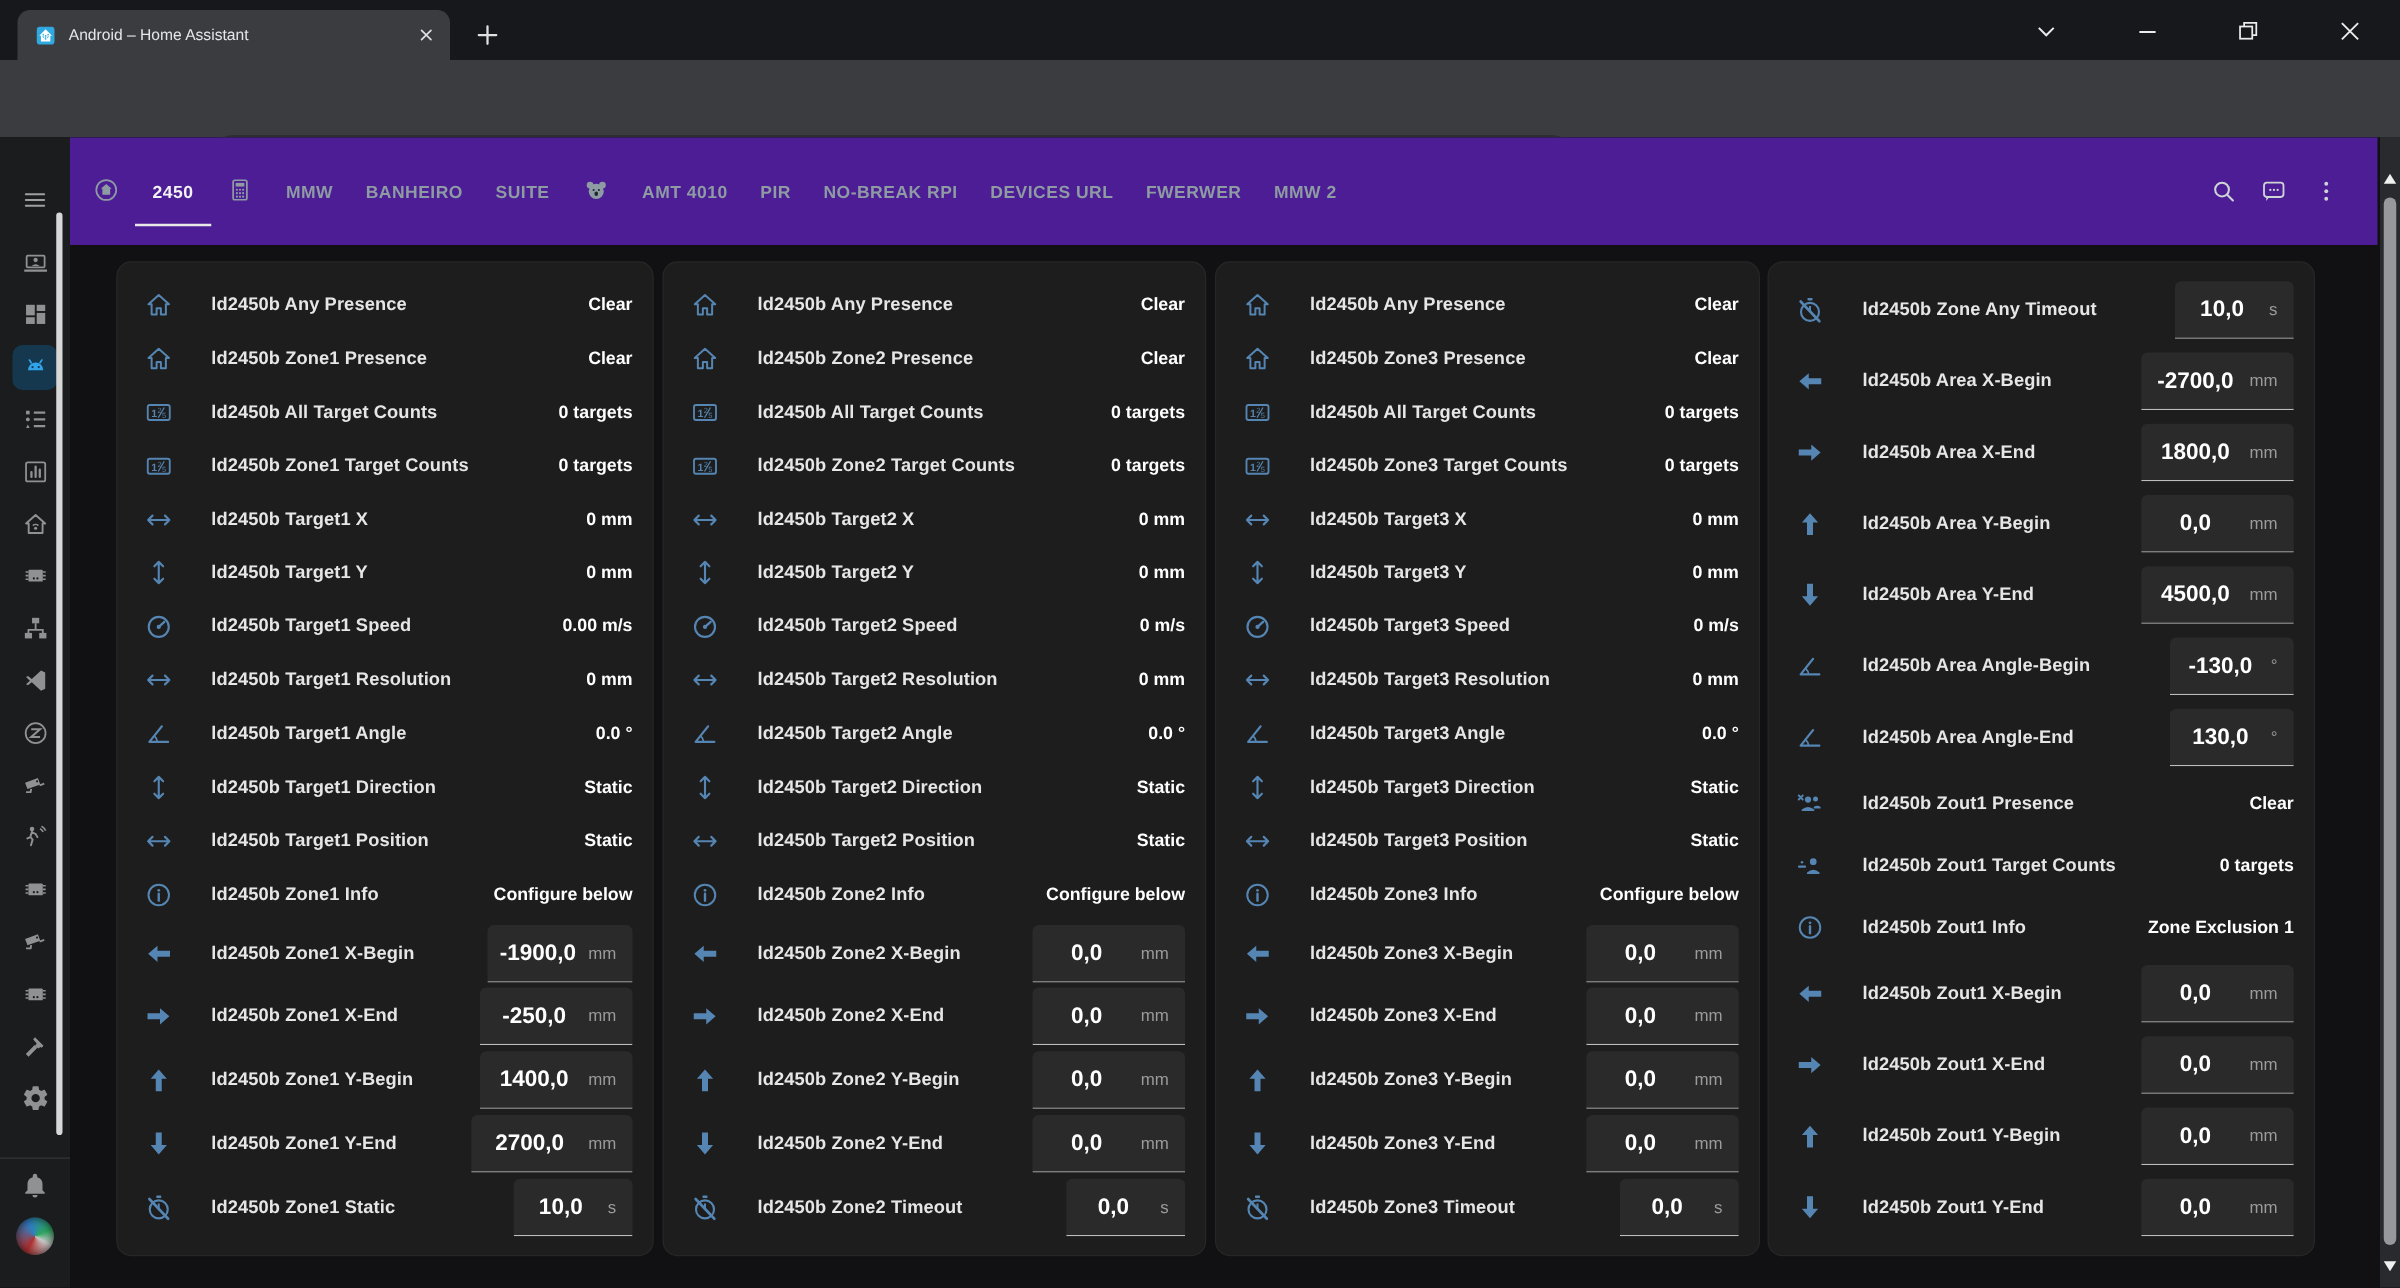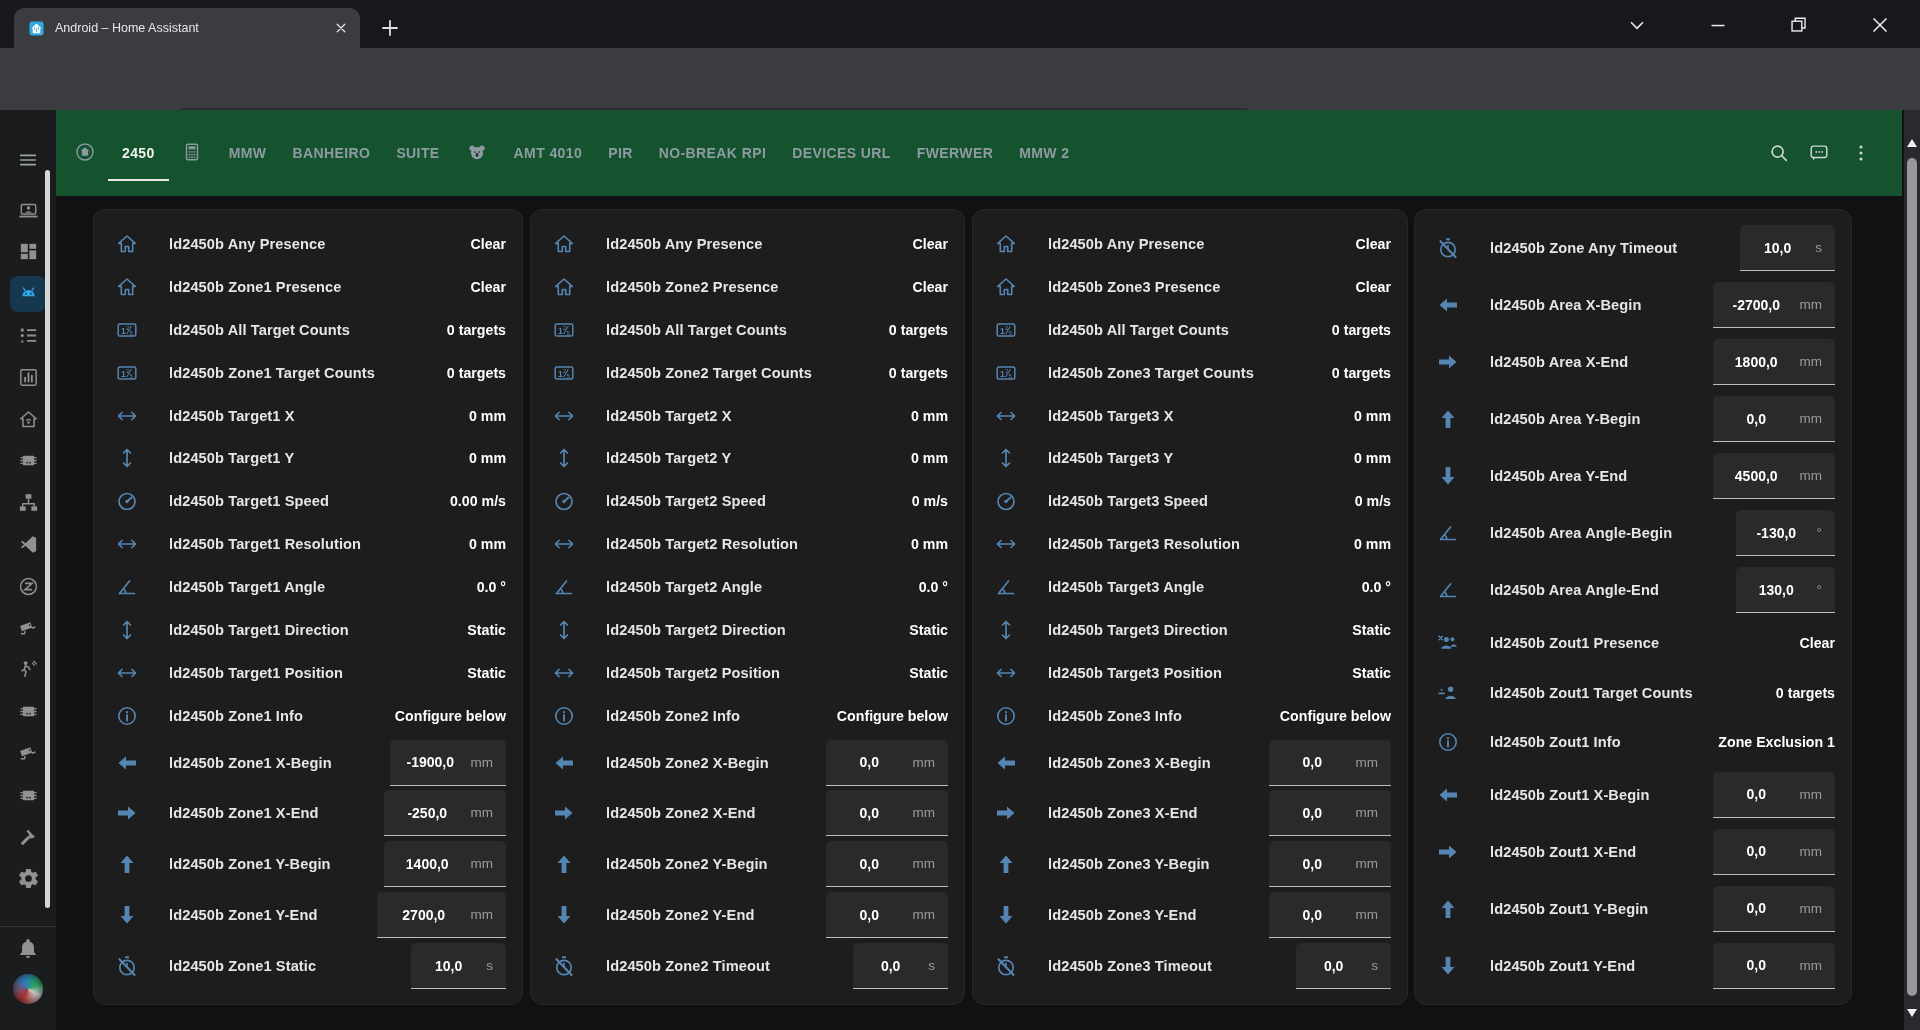--- a/index.html
+++ b/index.html
@@ -49,21 +49,21 @@
     display:flex; align-items:center; justify-content:center; color:#8f9193; }
   .sb-item .ico { width:23px; height:23px; }
   .sb-item.selected { background:#15384f; color:#31a3e8; }
   #sb-scrollthumb { position:absolute; left:45px; top:60px; width:5px; height:738px; background:#d7d7d7; border-radius:3px; }
   #sb-divider { position:absolute; left:0px; top:816px; width:56px; height:1px; background:#343537; }
   #sb-bell { position:absolute; left:16px; top:826px; width:24px; height:24px; color:#8f9193; }
   #sb-avatar { position:absolute; left:13px; top:864px; width:30px; height:30px; border-radius:50%;
     background:conic-gradient(from 210deg, #b03030, #2f7fc4 35%, #2da75f 60%, #c9c9c9 75%, #b03030);
     box-shadow:inset 0 0 8px rgba(0,0,0,.7); }
 
-  #ha-header { position:absolute; left:56px; top:0; width:1846px; height:86px; background:#14532d; }
+  #ha-header { position:absolute; left:56px; top:0; width:1846px; height:86px; background:#4c1d95; }
   #ha-tabs { position:absolute; left:18px; top:0; height:86px; display:flex; align-items:center; gap:26px; }
   .ha-tab { color:#8e9ba3; font-size:14px; font-weight:bold; letter-spacing:.4px; white-space:nowrap; position:relative; }
   .ha-tab .ico { width:22px; height:22px; color:#8e9ba3; }
   .ha-tab.active { color:#f2f2f2; }
   .ha-tab.active::after { content:""; position:absolute; left:-14px; right:-14px; bottom:-20px; height:2px; background:#e8e8e8; }
   .ha-hicon { position:absolute; top:32px; width:22px; height:22px; color:#cfd4d7; }
   #ha-search{ left:1712px; } #ha-chat{ left:1752px; } #ha-dots{ left:1794px; }
 
   
   .card { position:absolute; top:99px; height:796px; background:#1d1d1d; border-radius:12px;
@@ -71,21 +71,21 @@
   #card1{ left:93px;  width:430px; } #card2{ left:530px; width:435px; }
   #card3{ left:972px; width:436px; } #card4{ left:1414px; width:438px; }
   .row { display:flex; align-items:center; height:42px; flex:none; }
   .row.input { height:50px; }
   .row .ricon { width:24px; height:24px; margin-left:5px; margin-right:30px; flex:none; color:#5585b2; }
   .row .rlabel { flex:1; color:#e6e6e6; font-size:14.6px; font-weight:bold; letter-spacing:.1px;
     white-space:nowrap; overflow:hidden; }
   .row .rvalue { color:#fff; font-size:14.2px; font-weight:bold; text-align:right; white-space:nowrap; }
   .numbox { height:46px; background:#2a2a2b; border-bottom:1px solid #bdbdbd; border-radius:5px 5px 0 0;
     display:flex; align-items:center; flex:none; }
-  .numbox .nval { flex:1; text-align:center; color:#fff; font-size:14px; font-weight:bold; }
+  .numbox .nval { flex:1; text-align:center; color:#fff; font-size:18px; font-weight:bold; }
   .numbox .nunit { color:#9b9b9b; font-size:13.5px; margin-right:13px; }
   .switch { width:34px; height:14px; background:#515254; border-radius:7px; position:relative; margin-right:4px; flex:none; }
   .switch .knob { position:absolute; left:-4px; top:-3px; width:20px; height:20px; border-radius:50%; background:#c2c4c6; }
 
   
   #scrollbar { position:absolute; left:1904px; top:110px; width:16px; height:920px; background:#292a2d; }
   #sb-up { position:absolute; left:2px; top:28px; width:12px; height:10px; color:#f0f0f0; }
   #sb-down { position:absolute; left:2px; top:898px; width:12px; height:10px; color:#f0f0f0; }
   #sb-thumb { position:absolute; left:3px; top:48px; width:10px; height:838px; background:#97989b; border-radius:5px; }
 </style>

